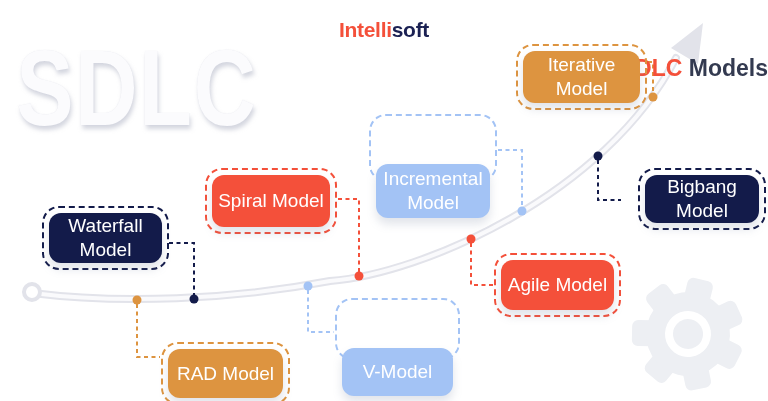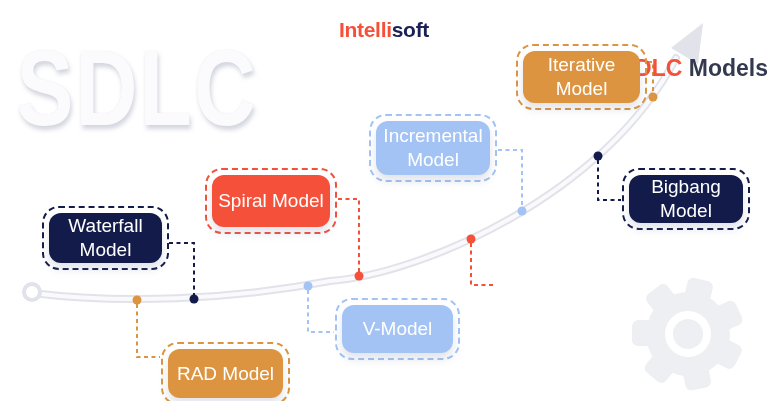--- a/index.html
+++ b/index.html
@@ -25,29 +25,29 @@
   .subtitle .p1{color:var(--logoRed);}
   .subtitle .p2{color:var(--titleDark);}
   
   .model{position:absolute;box-sizing:border-box;border:2px dashed;border-radius:17px;padding:5px;}
   .model-inner{width:100%;height:100%;border-radius:12px;display:flex;align-items:center;
     justify-content:center;text-align:center;color:#fff;font-size:19px;line-height:1.25;
     font-weight:500;white-space:pre-line;box-shadow:0 6px 10px rgba(120,130,160,0.22);}
   .c-navy{border-color:var(--navy);}    .c-navy .model-inner{background:var(--navy);}
   .c-orange{border-color:var(--orange);}.c-orange .model-inner{background:var(--orange);}
   .c-red{border-color:var(--red);}      .c-red .model-inner{background:var(--red);}
-  .c-blue{border-color:var(--blue);}    .c-blue .model-inner{background:var(--blue);}
+  .c-blue{border-color:var(--blue);}    .c-blue .model-inner{background:var(--blue);margin-top:43px;}
   .m-waterfall{left:42px;top:206px;width:127px;height:64px;}
   .m-rad{left:161px;top:342px;width:129px;height:63px;}
   .m-spiral{left:205px;top:168px;width:132px;height:66px;}
   .m-v{left:335px;top:298px;width:125px;height:62px;}
   .m-incremental{left:369px;top:114px;width:128px;height:68px;}
   .m-agile{left:494px;top:253px;width:127px;height:64px;}
   .m-iterative{left:516px;top:44px;width:131px;height:66px;}
-  .m-bigbang{left:622px;top:168px;width:128px;height:62px;}
+  .m-bigbang{left:638px;top:168px;width:128px;height:62px;}
   
   svg.underlay{position:absolute;left:0;top:0;}
   .curve-shadow{stroke:var(--curve);stroke-width:8;fill:none;stroke-linecap:round;}
   .curve-hi{stroke:var(--curveHi);stroke-width:4;fill:none;stroke-linecap:round;}
   .arrowhead{fill:var(--curve);}
   .start-ring{fill:#ffffff;stroke:var(--curve);stroke-width:4;}
   .conn{fill:none;stroke-width:2;stroke-dasharray:4 3.5;}
   .k-navy{stroke:var(--navy);} .k-orange{stroke:var(--orange);}
   .k-red{stroke:var(--red);}   .k-blue{stroke:var(--blue);}
   .d-navy{fill:var(--navy);}   .d-orange{fill:var(--orange);}
@@ -118,20 +118,23 @@
   <div class="model c-blue m-v">
     <div class="model-inner">V-Model</div>
   </div>
   <div class="model c-red m-spiral">
     <div class="model-inner">Spiral Model</div>
   </div>
   <div class="model c-blue m-incremental">
     <div class="model-inner">Incremental
 Model</div>
   </div>
+  <div class="model c-red m-agile">
+    <div class="model-inner">Agile Model</div>
+  </div>
   <div class="model c-orange m-iterative">
     <div class="model-inner">Iterative
 Model</div>
   </div>
   <div class="model c-navy m-bigbang">
     <div class="model-inner">Bigbang
 Model</div>
   </div>
 
 </div>

